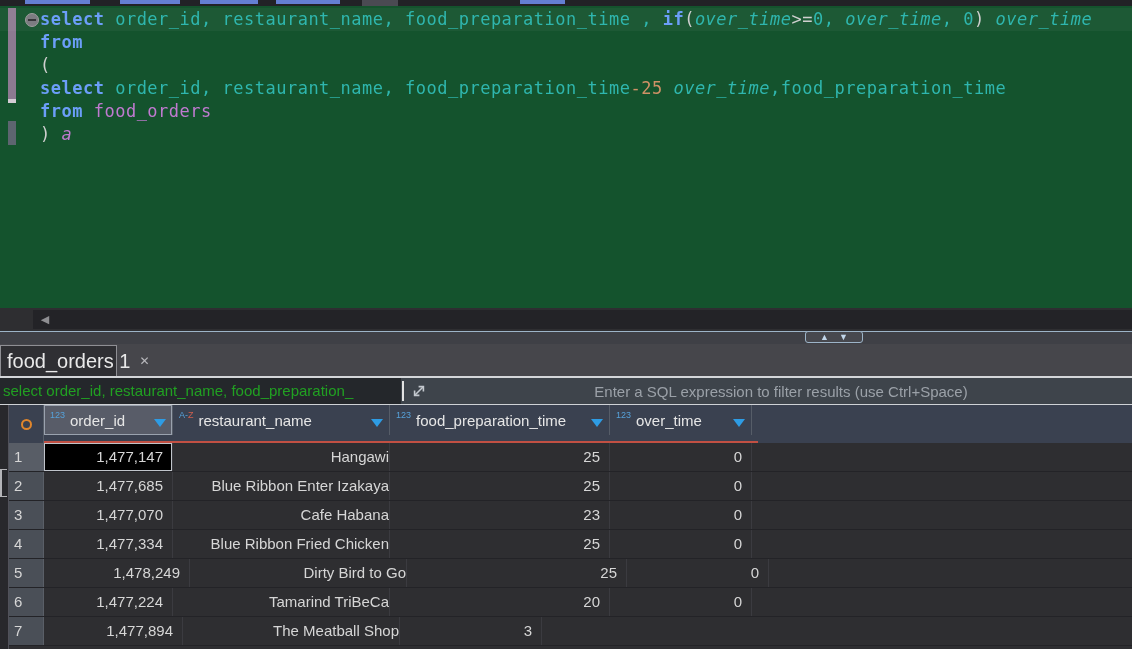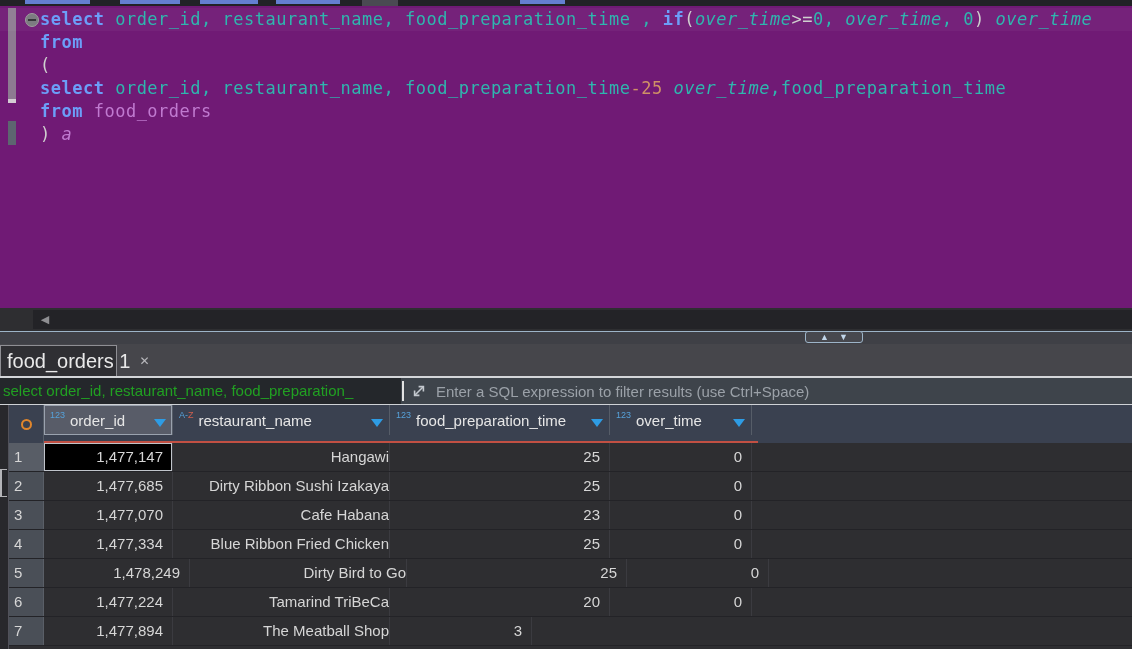--- a/index.html
+++ b/index.html
@@ -1,20 +1,20 @@
 <!DOCTYPE html>
 <html><head>
 <meta charset="utf-8">
 <style>
   html,body{margin:0;padding:0;background:#1e1e20;}
   #app{position:relative;width:1132px;height:649px;overflow:hidden;
        font-family:"Liberation Sans",sans-serif;background:#2e2e31;}
 
   
-  #editor{position:absolute;left:0;top:0;width:1132px;height:308px;background:#701a75;}
+  #editor{position:absolute;left:0;top:0;width:1132px;height:308px;background:#14532d;}
   #top-strip{position:absolute;left:0;top:0;width:1132px;height:6px;background:#222226;}
   .tdash{position:absolute;top:0;height:4px;background:#647fd2;}
   .tblock{position:absolute;top:0;height:6px;background:#4a4a52;}
   #gutter-bar-1{position:absolute;left:8px;top:8px;width:8px;height:91px;background:#8d7a91;}
   #gutter-bar-cap{position:absolute;left:8px;top:99px;width:8px;height:4px;background:#d4ccd4;}
   #gutter-bar-2{position:absolute;left:8px;top:121px;width:8px;height:24px;background:#5d6570;}
   #fold-icon{position:absolute;left:25px;top:13px;width:12px;height:12px;border-radius:50%;
              background:#77777c;border:1px solid #9a9a9a;}
   #fold-icon:after{content:"";position:absolute;left:2px;top:5px;width:8px;height:2px;background:#2e2e31;}
   #code-lines{position:absolute;left:0;top:8px;width:1132px;
@@ -55,21 +55,21 @@
   
   #filterbar{position:absolute;left:0;top:376px;width:1132px;height:29px;background:#3e444b;
              border-top:2px solid #d4d6d9;border-bottom:1px solid #cfd2d6;box-sizing:border-box;}
   #filter-query{position:absolute;left:0;top:0;width:401px;height:26px;background:#24272b;
                 color:#21a022;font-size:15px;line-height:26px;padding-left:3px;
                 white-space:nowrap;overflow:hidden;box-sizing:border-box;}
   #filter-caret{position:absolute;left:402px;top:3px;width:2px;height:20px;background:#e2e2e2;}
   #filter-expand{position:absolute;left:410px;top:4px;width:18px;height:18px;}
   #filter-input{position:absolute;left:434px;top:0;width:690px;height:26px;border:none;outline:none;
                 background:transparent;color:#9ba1a8;font-size:15px;line-height:26px;
-                font-family:"Liberation Sans",sans-serif;}
+                font-family:"Liberation Sans",sans-serif;text-align:center;}
   #filter-input::placeholder{color:#9ba1a8;opacity:1;}
 
   
   #grid{position:absolute;left:0;top:405px;width:1132px;height:244px;background:#2e2e31;}
   #grid-header{position:absolute;left:0;top:0;width:1132px;height:38px;background:#3a4150;
                display:flex;}
   #left-strip{position:absolute;left:0;top:0;width:9px;height:244px;background:#28282c;
               border-right:1px solid #51515a;box-sizing:border-box;z-index:5;}
   #row-bracket{position:absolute;left:0px;top:64px;width:5px;height:26px;
                border-left:2px solid #b4b4b8;border-top:1px solid #b4b4b8;
@@ -193,21 +193,21 @@
           <div class="gnum">1</div>
           <div class="gcell r selcell" style="width: 129px;">1,477,147</div>
           <div class="gcell l" style="width: 217px;">Hangawi</div>
           <div class="gcell r" style="width: 220px;">25</div>
           <div class="gcell r" style="width: 142px;">0</div>
           <div class="gcell gfiller"></div>
         </div>
         <div class="grow">
           <div class="gnum">2</div>
           <div class="gcell r" style="width: 129px;">1,477,685</div>
-          <div class="gcell l" style="width: 217px;">Dirty Ribbon Sushi Izakaya</div>
+          <div class="gcell l" style="width: 217px;">Blue Ribbon Enter Izakaya</div>
           <div class="gcell r" style="width: 220px;">25</div>
           <div class="gcell r" style="width: 142px;">0</div>
           <div class="gcell gfiller"></div>
         </div>
         <div class="grow">
           <div class="gnum">3</div>
           <div class="gcell r" style="width: 129px;">1,477,070</div>
           <div class="gcell l" style="width: 217px;">Cafe Habana</div>
           <div class="gcell r" style="width: 220px;">23</div>
           <div class="gcell r" style="width: 142px;">0</div>
@@ -232,21 +232,21 @@
         <div class="grow">
           <div class="gnum">6</div>
           <div class="gcell r" style="width: 129px;">1,477,224</div>
           <div class="gcell l" style="width: 217px;">Tamarind TriBeCa</div>
           <div class="gcell r" style="width: 220px;">20</div>
           <div class="gcell r" style="width: 142px;">0</div>
           <div class="gcell gfiller"></div>
         </div>
         <div class="grow">
           <div class="gnum">7</div>
-          <div class="gcell r" style="width: 129px;">1,477,894</div>
+          <div class="gcell r" style="width: 139px;">1,477,894</div>
           <div class="gcell l" style="width: 217px;">The Meatball Shop</div>
           <div class="gcell r" style="width: 142px;">3</div>
           <div class="gcell gfiller"></div>
         </div>
       </div>
     <div id="partial-row"></div>
   </div>
 
 </div>
 

